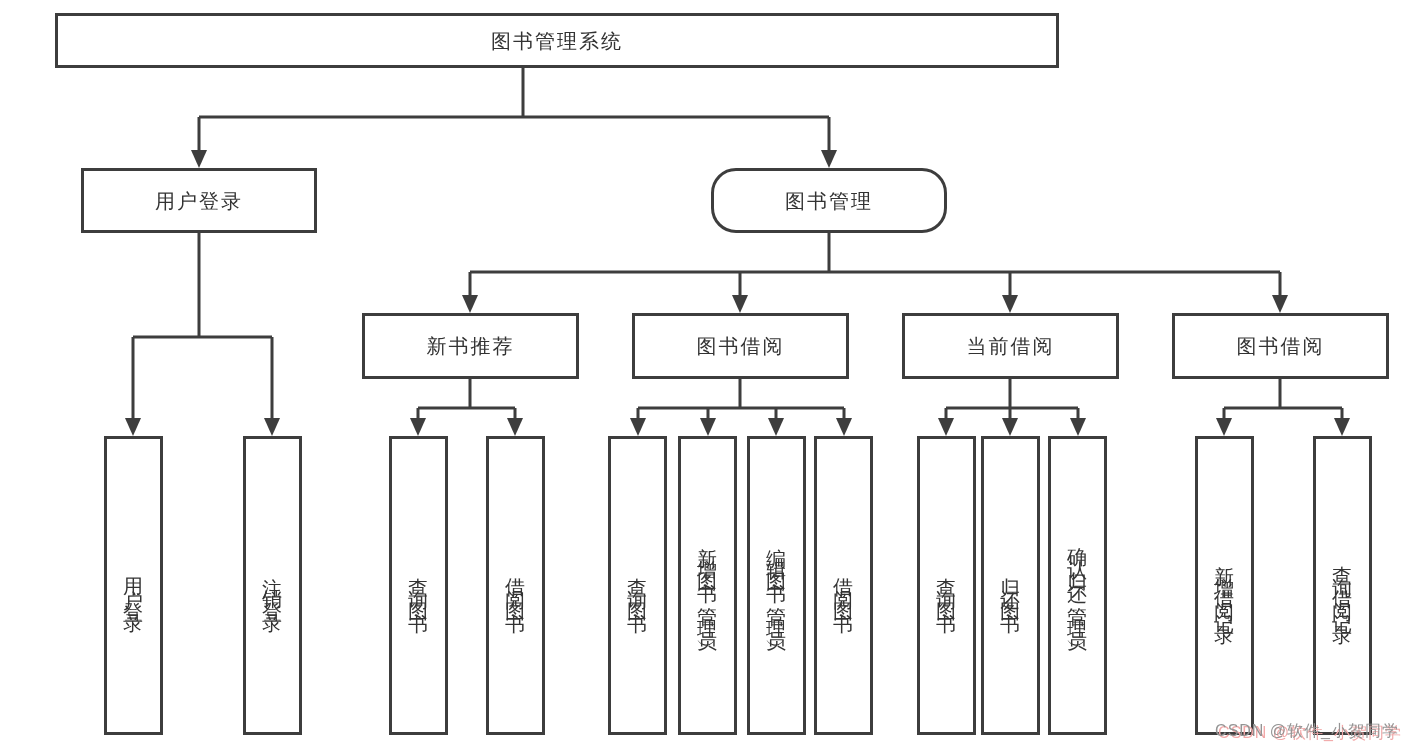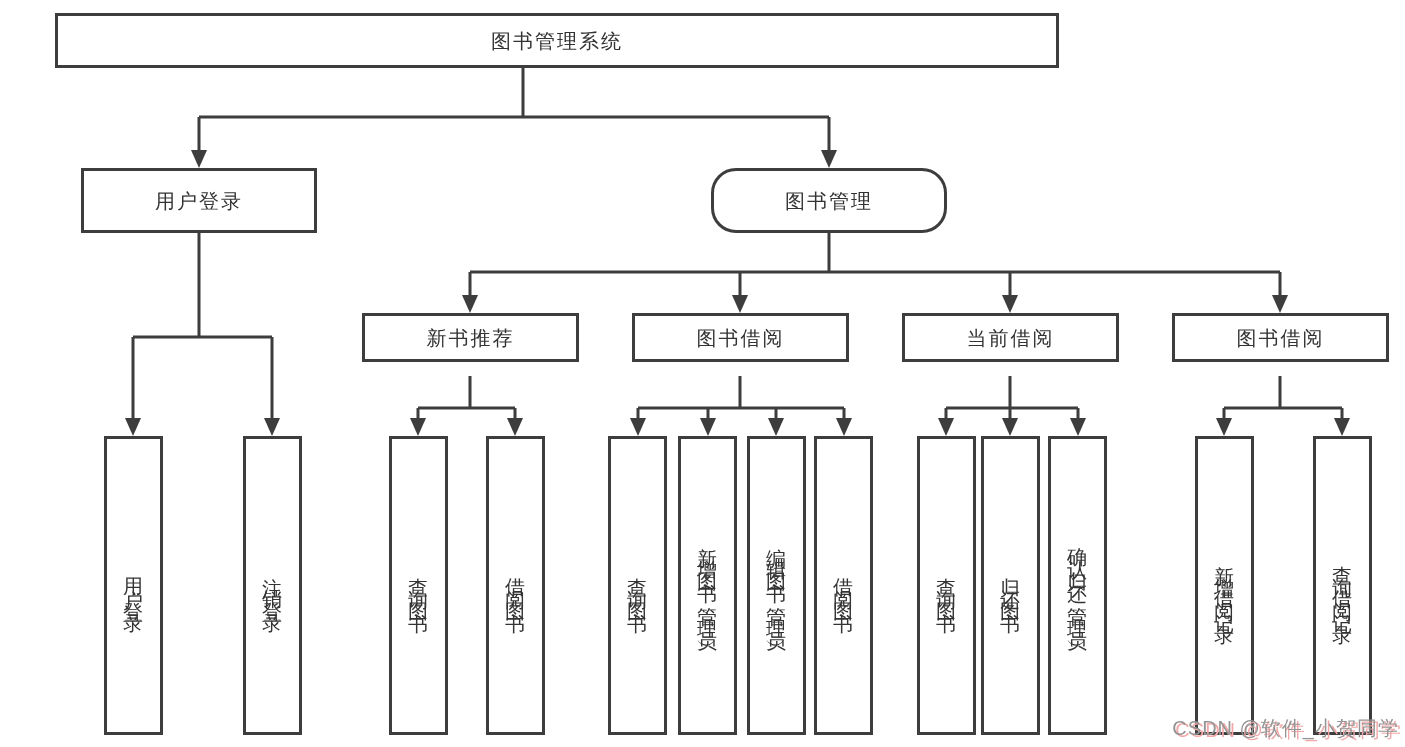--- a/index.html
+++ b/index.html
@@ -33,34 +33,34 @@
     display: flex;
     align-items: center;
     justify-content: center;
     font-size: 20px;
     letter-spacing: 2px;
     text-align: center;
     line-height: 1.2;
   }
   .node.root   { left: 21px;  top: 13px;  width: 1004px; height: 55px; margin-left: 34px; }
   .node.lvl2   { top: 168px; width: 236px; height: 65px; }
-  .node.lvl3   { top: 313px; width: 217px; height: 49px; }
+  .node.lvl3   { top: 313px; width: 217px; height: 66px; }
   .node.leaf   { top: 436px; width: 59px;  height: 299px; }
   .leaf span {
     writing-mode: vertical-rl;
     text-orientation: mixed;
     letter-spacing: 12px;
     font-size: 20px;
     line-height: 1;
   }
   .watermark {
     position: absolute;
     right: 6px;
     bottom: 5px;
-    font-size: 20px;
+    font-size: 16px;
     letter-spacing: 1px;
     color: #949494;
     text-shadow: 3px 2px 0 #f2a8a8;
     white-space: nowrap;
   }
 </style>
 </head>
 <body>
 
 <div class="canvas">

